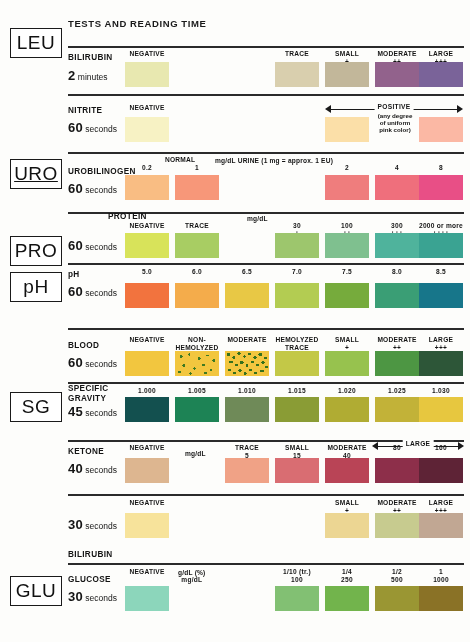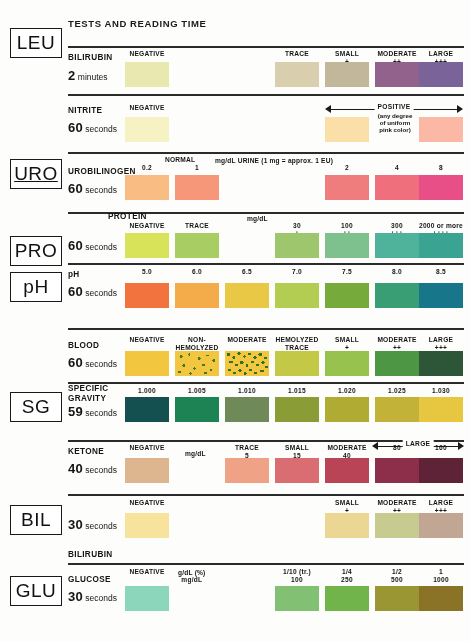--- a/index.html
+++ b/index.html
@@ -327,21 +327,21 @@
     <div class="col-label" style="left: 370px; top: 336px;">MODERATE
 ++</div>
     <div class="swatch" style="left: 375px; top: 351px; background: rgb(77, 150, 67); width: 44px; height: 25px;"></div>
     <div class="col-label" style="left: 414px; top: 336px;">LARGE
 +++</div>
     <div class="swatch" style="left: 419px; top: 351px; background: rgb(45, 86, 56); width: 44px; height: 25px;"></div>
     <div class="badge" style="top: 392px;">SG</div>
     <div class="rule" style="top: 382px;"></div>
     <div class="test-name" style="top: 384px;">SPECIFIC
 GRAVITY</div>
-    <div class="test-time" style="top: 404px;"><span class="num">59</span><span> seconds</span></div>
+    <div class="test-time" style="top: 404px;"><span class="num">45</span><span> seconds</span></div>
     <div class="col-label" style="left: 120px; top: 387px;">1.000</div>
     <div class="swatch" style="left: 125px; top: 397px; background: rgb(19, 80, 79); width: 44px; height: 25px;"></div>
     <div class="col-label" style="left: 170px; top: 387px;">1.005</div>
     <div class="swatch" style="left: 175px; top: 397px; background: rgb(29, 131, 85); width: 44px; height: 25px;"></div>
     <div class="col-label" style="left: 220px; top: 387px;">1.010</div>
     <div class="swatch" style="left: 225px; top: 397px; background: rgb(111, 138, 88); width: 44px; height: 25px;"></div>
     <div class="col-label" style="left: 270px; top: 387px;">1.015</div>
     <div class="swatch" style="left: 275px; top: 397px; background: rgb(138, 156, 53); width: 44px; height: 25px;"></div>
     <div class="col-label" style="left: 320px; top: 387px;">1.020</div>
     <div class="swatch" style="left: 325px; top: 397px; background: rgb(176, 172, 51); width: 44px; height: 25px;"></div>
@@ -367,21 +367,20 @@
     <div class="col-label" style="left: 370px; top: 444px;">80</div>
     <div class="swatch" style="left: 375px; top: 458px; background: rgb(141, 47, 74); width: 44px; height: 25px;"></div>
     <div class="col-label" style="left: 414px; top: 444px;">160</div>
     <div class="swatch" style="left: 419px; top: 458px; background: rgb(94, 35, 54); width: 44px; height: 25px;"></div>
     <div class="arrow-span" style="left: 372px; top: 441px; width: 92px;">
       <div class="bar"></div>
       <div class="tip-l"></div>
       <div class="tip-r"></div>
       <div class="cap">LARGE</div>
     </div>
-    <div class="badge" style="top: 505px;">BIL</div>
     <div class="rule" style="top: 494px;"></div>
     <div class="test-name" style="top: 503px; margin-top: 47px;">BILIRUBIN</div>
     <div class="test-time" style="top: 517px;"><span class="num">30</span><span> seconds</span></div>
     <div class="col-label" style="left: 120px; top: 499px;">NEGATIVE</div>
     <div class="swatch" style="left: 125px; top: 513px; background: rgb(247, 227, 155); width: 44px; height: 25px;"></div>
     <div class="col-label" style="left: 320px; top: 499px;">SMALL
 +</div>
     <div class="swatch" style="left: 325px; top: 513px; background: rgb(236, 214, 147); width: 44px; height: 25px;"></div>
     <div class="col-label" style="left: 370px; top: 499px;">MODERATE
 ++</div>

